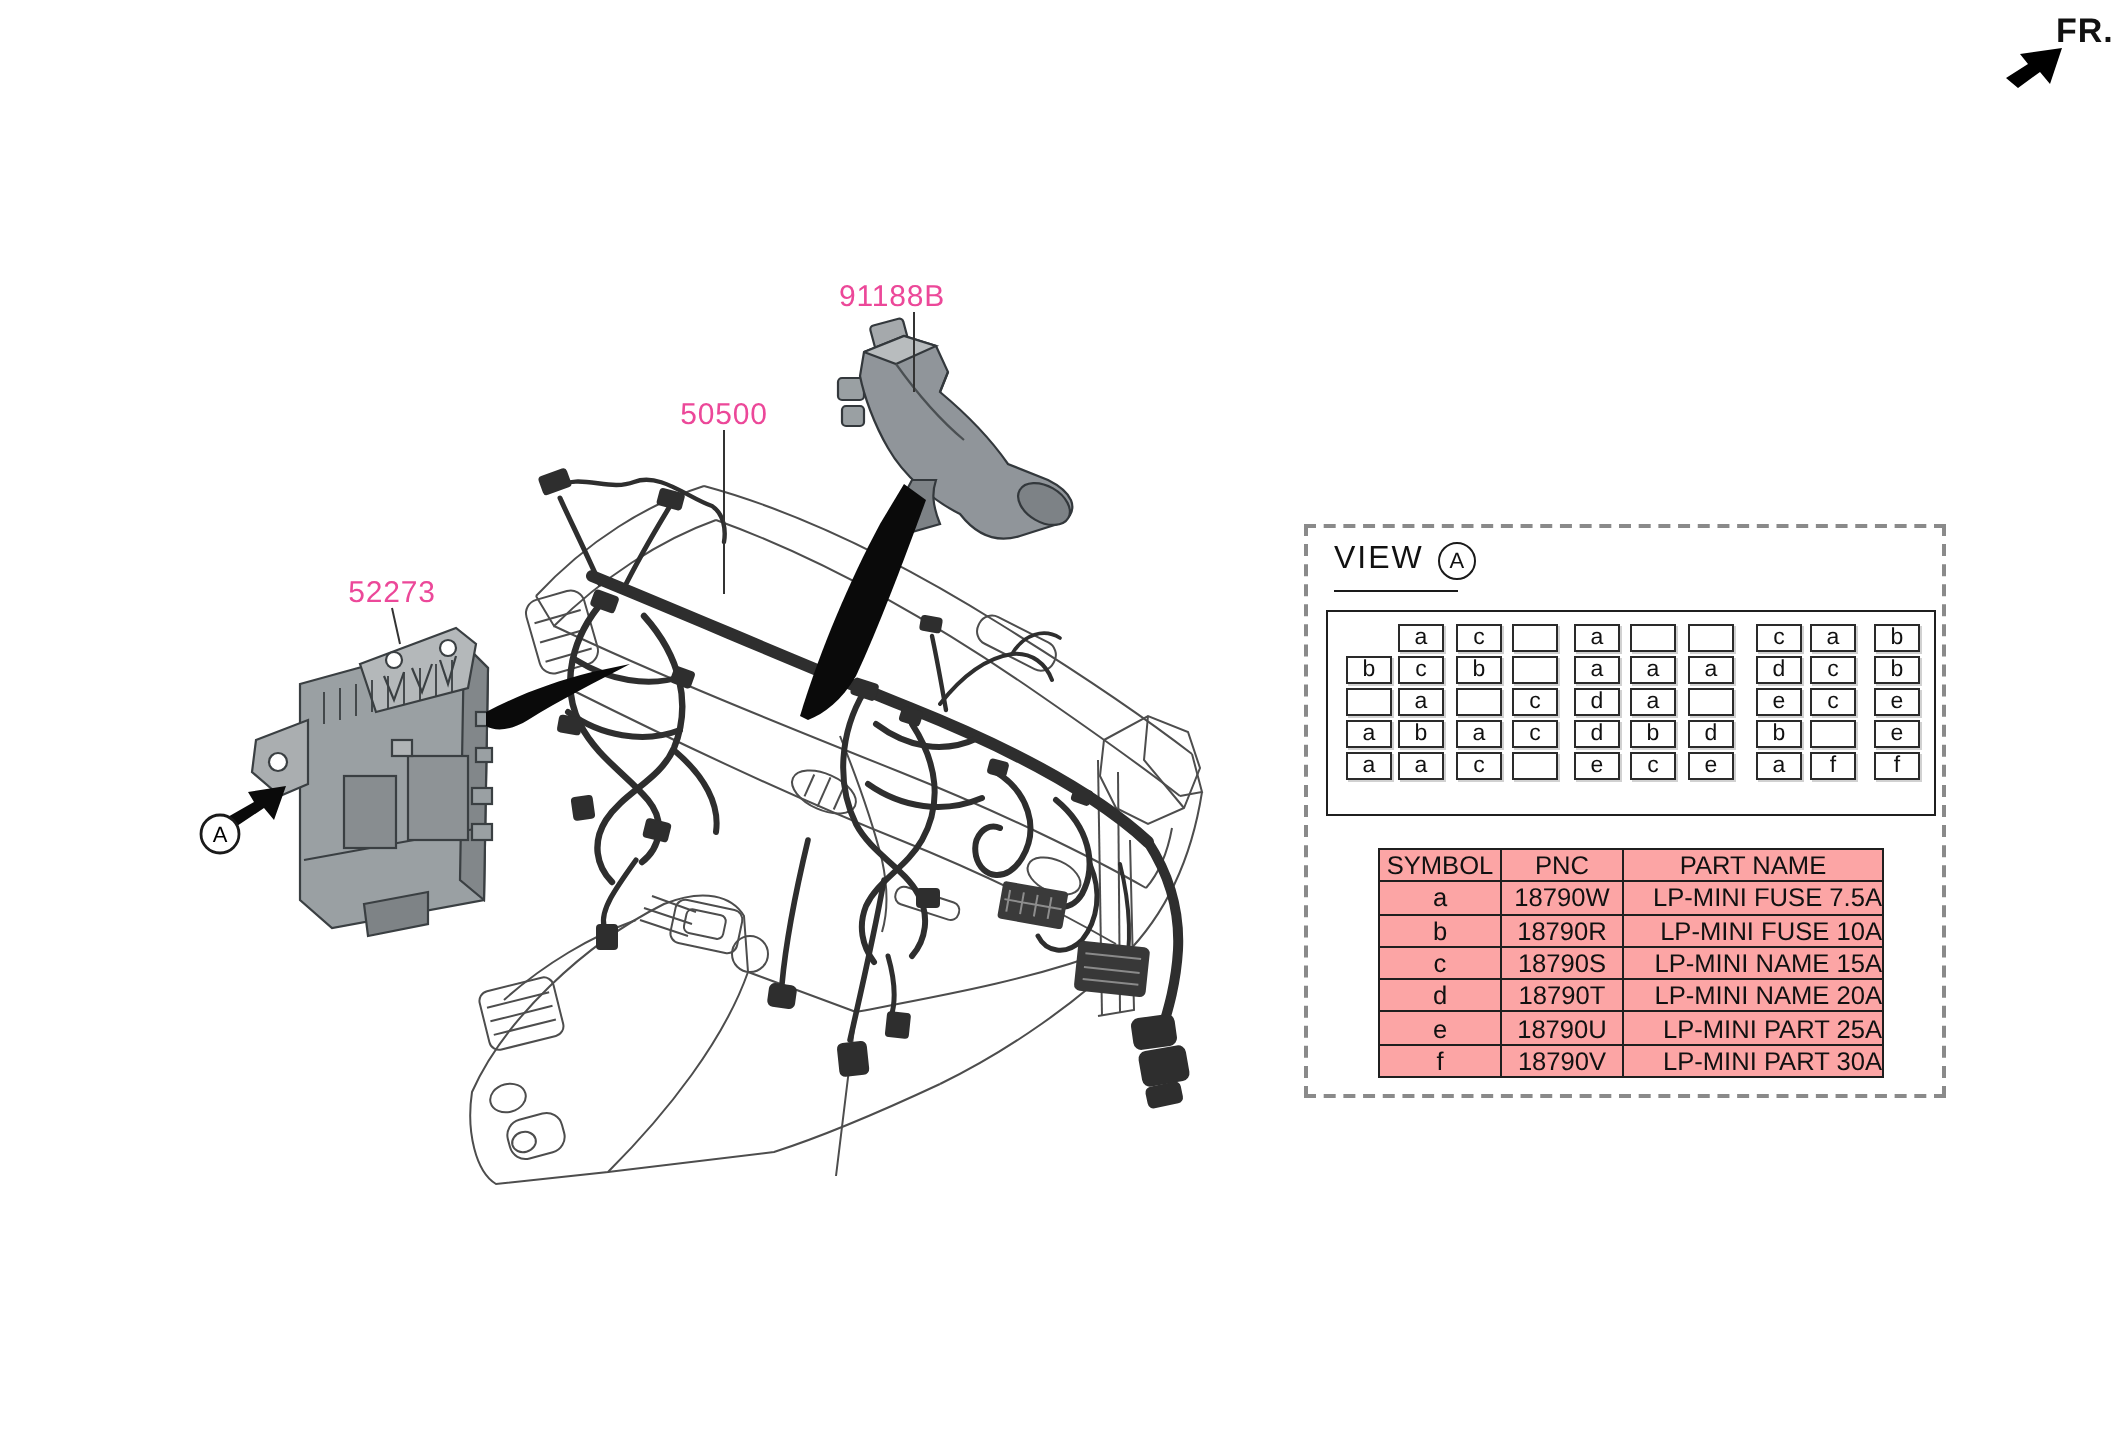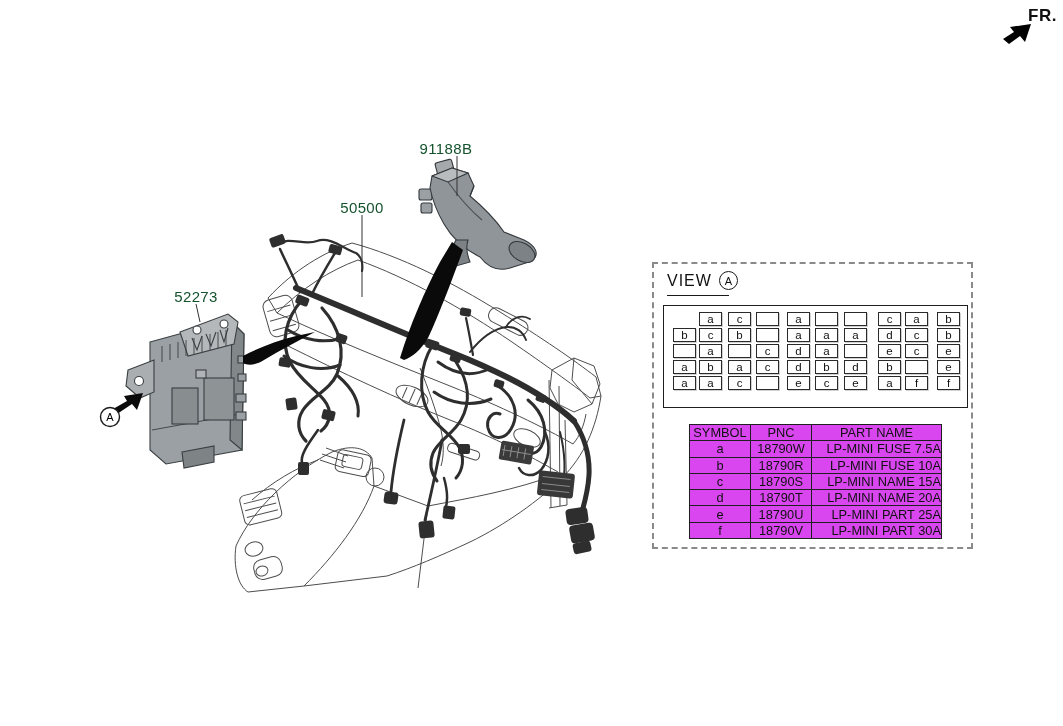--- a/index.html
+++ b/index.html
@@ -1,33 +1,33 @@
 <!DOCTYPE html>
 <html><head>
 <meta charset="utf-8">
 <style>
   html,body{margin:0;padding:0;background:#fff;}
   body{width:1063px;height:726px;position:relative;overflow:hidden;
        font-family:"Liberation Sans","DejaVu Sans",sans-serif;color:#111;}
   .stage{position:absolute;left:0;top:0;width:1063px;height:726px;}
   svg{position:absolute;left:0;top:0;}
-  .part-label{position:absolute;font-size:15px;letter-spacing:.4px;text-align:center;color:#14532d;white-space:nowrap;}
+  .part-label{position:absolute;font-size:15px;letter-spacing:.4px;text-align:center;color:#ec4899;white-space:nowrap;}
   .fr-label{position:absolute;left:1028px;top:6px;font-size:17px;font-weight:bold;letter-spacing:.5px;}
   
   .view-panel{position:absolute;left:652px;top:262px;width:321px;height:287px;border:2px dashed #8a8a8a;box-sizing:border-box;background:#fff;}
-  .view-header{position:absolute;left:13px;top:7px;display:flex;align-items:center;}
+  .view-header{position:absolute;left:13px;top:7px;display:flex;}
   .view-title{font-size:16px;letter-spacing:1px;}
   .view-circle{display:inline-flex;align-items:center;justify-content:center;width:17px;height:17px;border:1.4px solid #1a1a1a;border-radius:50%;font-size:11px;margin-left:7px;}
   .view-underline{position:absolute;left:13px;top:31px;width:62px;border-top:1.4px solid #1a1a1a;}
   .fuse-grid{position:absolute;left:9px;top:41px;width:305px;height:103px;border:1.5px solid #1f1f1f;box-sizing:border-box;background:#fff;}
   .fuse-cell{position:absolute;width:21px;height:12px;border:1px solid #2a2a2a;box-shadow:1px 1px 0 rgba(0,0,0,.18);
              font-size:11.5px;line-height:12px;text-align:center;background:#fff;}
   
   .fuse-table-wrap{position:absolute;left:35px;top:160px;}
-  table.fuse{border-collapse:collapse;table-layout:fixed;background:#d946ef;}
+  table.fuse{border-collapse:collapse;table-layout:fixed;background:#fca5a5;}
   table.fuse th,table.fuse td{border:1.4px solid #1f1f1f;height:15.3px;padding:0;font-size:12.8px;font-weight:normal;text-align:center;line-height:15px;}
   table.fuse .c-sym{width:61px;}
   table.fuse .c-pnc{width:61px;}
   table.fuse .c-pn{width:130px;}
   table.fuse td.pn{text-align:right;padding-left:6px;}
 </style>
 </head>
 <body>
 
 <div class="stage">

